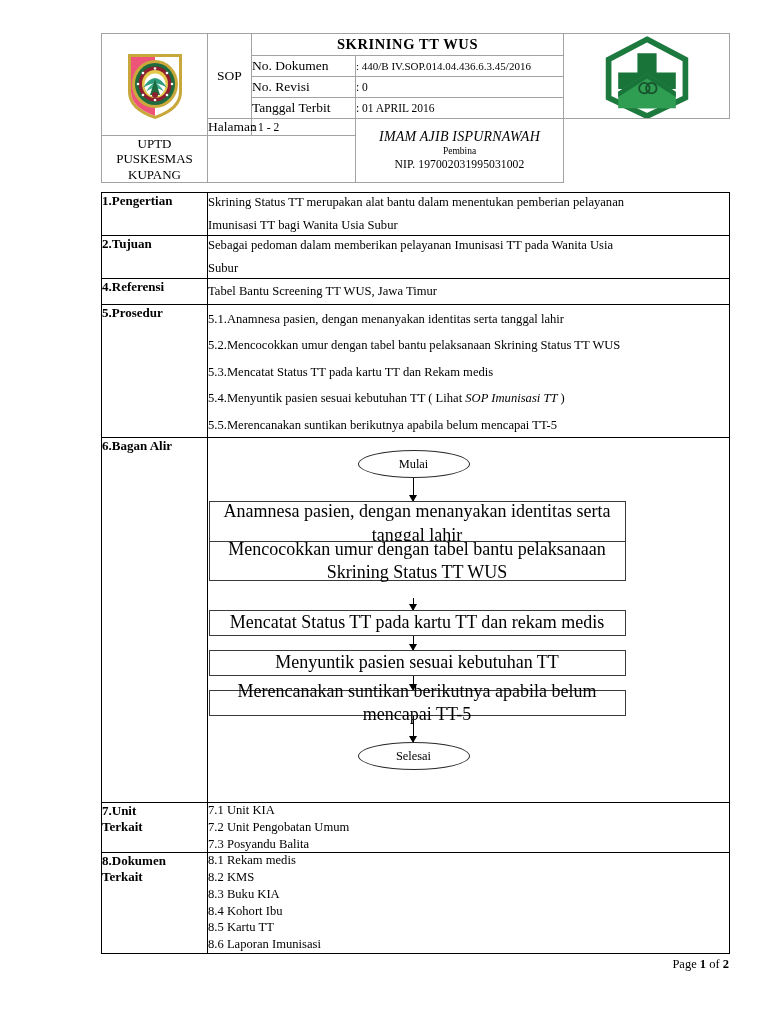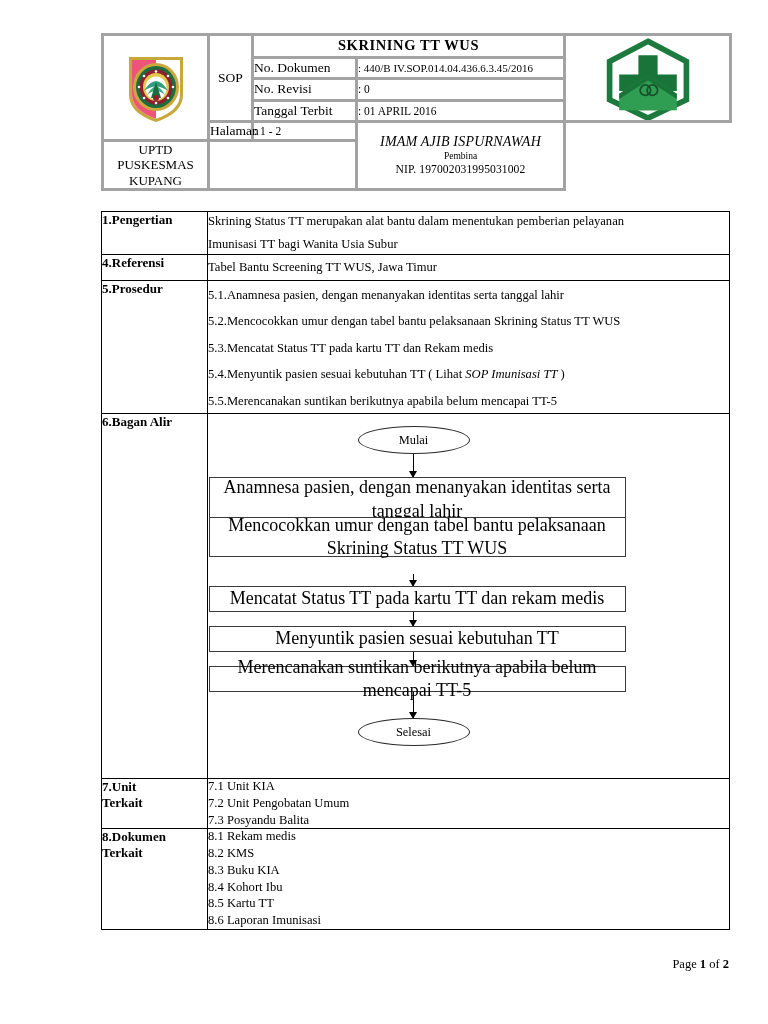--- a/index.html
+++ b/index.html
@@ -13,21 +13,21 @@
   .page { position: relative; width: 768px; height: 1024px; }
 
   
   .doc { position: absolute; left: 101px; top: 33px; width: 628px; }
 
   table.grid { border-collapse: collapse; width: 628px; table-layout: fixed; }
   table.grid td { border: 1px solid #000; vertical-align: top; padding: 0; }
 
   
   .hdr { border-collapse: collapse; width: 628px; table-layout: fixed; }
-  .hdr td { border: 3px solid #a3a3a3; padding: 0; vertical-align: middle; }
+  .hdr td { border: 1px solid #a3a3a3; padding: 0; vertical-align: middle; }
 
   .logo-cell { width: 106px; height: 96px; text-align: center; }
   .sop-cell  { width: 44px; text-align: center; font-size: 13.5px; }
   .keyname   { font-size: 13.5px; padding: 1px 4px 1px 6px; white-space: nowrap; }
   .keyval    { font-size: 11px; padding: 1px 4px 1px 5px; white-space: nowrap; }
   .keyval.big{ font-size: 11.5px; }
   .title-cell{ text-align: center; font-weight: bold; font-size: 14.5px;
                letter-spacing: .6px; padding: 2px 0 3px; }
   .green-cell{ width: 166px; text-align: center; }
 
@@ -167,35 +167,42 @@
         <td class="unit-cell" colspan="1">
           <div>UPTD</div>
           <div>PUSKESMAS</div>
           <div>KUPANG</div>
         </td>
         <td colspan="3"></td>
       </tr>
     </tbody>
       </table>
 
-    <table class="grid" style="margin-top:20px">
+    <table class="grid" style="margin-top:9px">
       <colgroup>
           <col style="width:106px">
           <col style="width:522px">
         </colgroup>
 
       <tbody>
           <tr>
         <td class="lbl">1.Pengertian</td>
         <td class="val just">
           <p>Skrining Status TT merupakan alat bantu   dalam menentukan pemberian pelayanan</p>
           <p>Imunisasi TT bagi Wanita Usia Subur</p>
         </td>
       </tr>
 
+      <tr>
+        <td class="lbl">2.Tujuan</td>
+        <td class="val just">
+          <p>Sebagai pedoman  dalam memberikan pelayanan Imunisasi TT pada Wanita Usia</p>
+          <p>Subur</p>
+        </td>
+      </tr>
 
 
       <tr>
         <td class="lbl">4.Referensi</td>
         <td class="val" style="padding-top:3px;padding-bottom:2px">Tabel Bantu Screening TT WUS, Jawa Timur</td>
       </tr>
 
       <tr>
         <td class="lbl">5.Prosedur</td>
         <td class="val proc" style="padding-top:5px">

